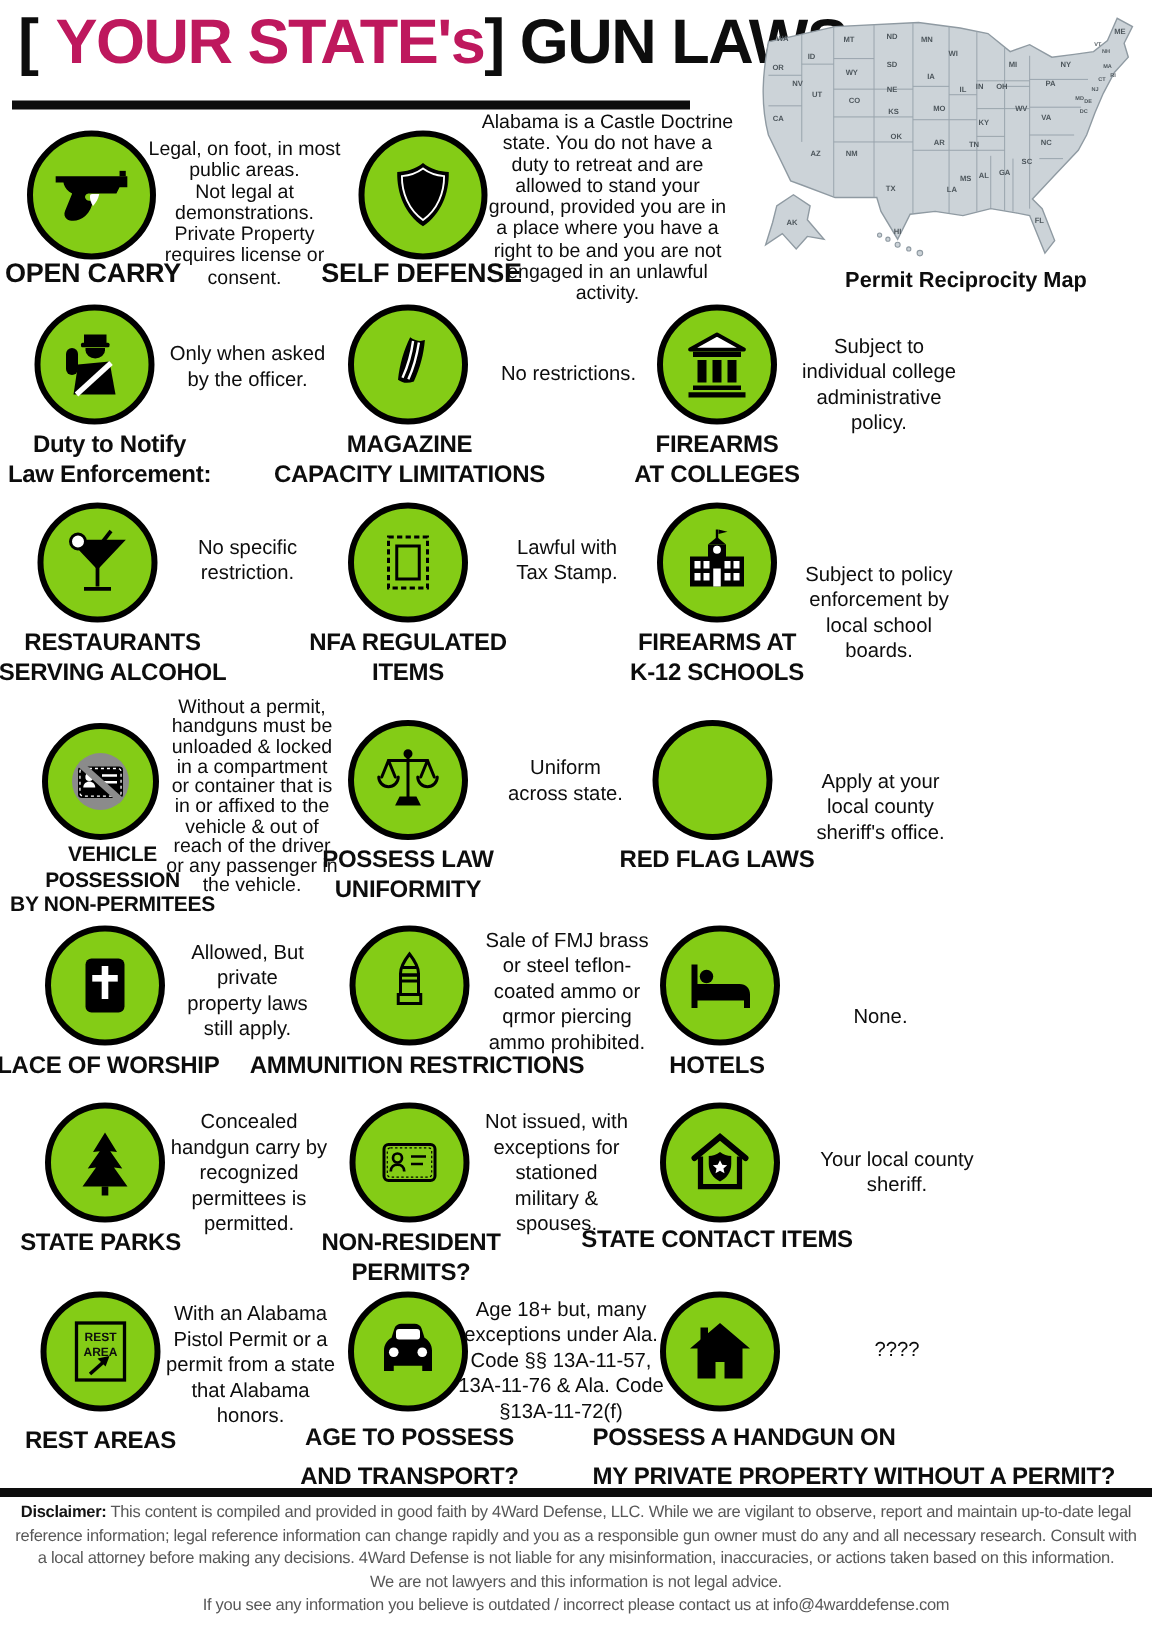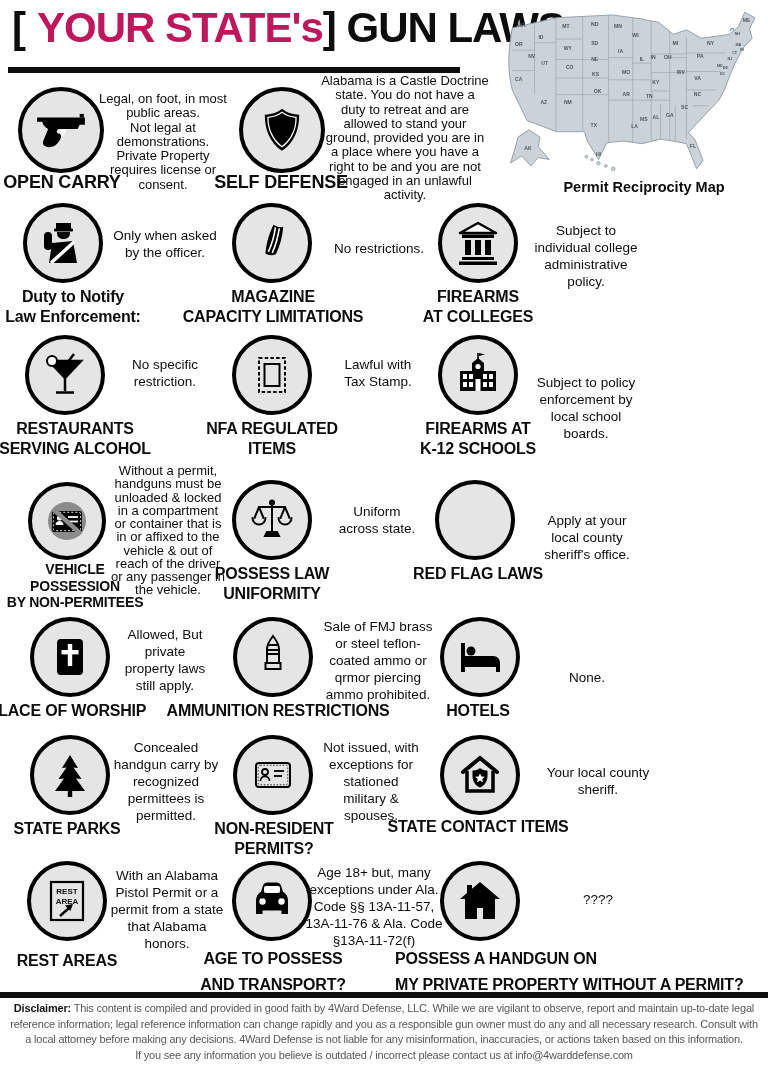--- a/index.html
+++ b/index.html
@@ -8,21 +8,21 @@
   .title{position:absolute;left:12px;top:4px;margin:0;font-size:42px;font-weight:800;
          letter-spacing:-1px;white-space:nowrap;color:#0d0d0d;}
   .title .accent{color:#e62129;}
   .title-underline{position:absolute;left:8px;top:67px;width:452px;height:6px;background:#0d0d0d;}
   .map-wrap{position:absolute;left:492px;top:2px;width:274px;height:198px;}
   .map-caption{position:absolute;left:152px;top:177px;transform:translateX(-50%);
                font-size:14.5px;font-weight:700;white-space:nowrap;}
   .st{font:700 5.5px "Liberation Sans",sans-serif;fill:#4d565c;text-anchor:middle;}
   .st.sm{font-size:4px;}
   .circle{position:absolute;box-sizing:border-box;width:80px;height:80px;border:4px solid #000;
-          border-radius:50%;background:#e5e5e5;display:flex;align-items:center;justify-content:center;text-decoration:underline;}
+          border-radius:50%;background:#84cc16;display:flex;align-items:center;justify-content:center;text-decoration:underline;}
   .circle.big{width:86px;height:86px;}
   .label{position:absolute;transform:translateX(-50%);text-align:center;font-weight:700;
          font-size:16px;line-height:1.25;letter-spacing:-0.2px;color:#0d0d0d;white-space:pre-line;}
   .label.xl{font-size:18px;}
   .label.small{font-size:14px;line-height:1.18;}
   .label.loose{line-height:1.62;}
   .label.leftal{transform:none;text-align:left;}
   .desc{position:absolute;transform:translateX(-50%);text-align:center;font-weight:400;
         font-size:13.5px;line-height:1.26;color:#0d0d0d;white-space:pre-line;}
   .desc.tight{font-size:13px;line-height:1.1;}
@@ -438,16 +438,17 @@
       <path d="M24 5 L4 22 H9 V42 H21 V31 H27 V42 H39 V22 H44 Z" fill="#000"></path>
     </svg>
   </div>
   <div class="label loose leftal" style="left:395px;top:946px;">POSSESS A HANDGUN ON
 MY PRIVATE PROPERTY WITHOUT A PERMIT?</div>
   <div class="desc" style="left:598px;top:891px;">????</div>
 
   <div class="bottom-bar"></div>
   <div class="disclaimer">
     <p><strong>Disclaimer:</strong><span> This content is compiled and provided in good faith by 4Ward Defense, LLC. While we are vigilant to observe, report and maintain up-to-date legal reference information; legal reference information can change rapidly and you as a responsible gun owner must do any and all necessary research. Consult with a local attorney before making any decisions. 4Ward Defense is not liable for any misinformation, inaccuracies, or actions taken based on this information.</span></p>
+    <p>We are not lawyers and this information is not legal advice.</p>
     <p>If you see any information you believe is outdated / incorrect please contact us at info@4warddefense.com</p>
   </div>
 
 </div>
 
 </body></html>

